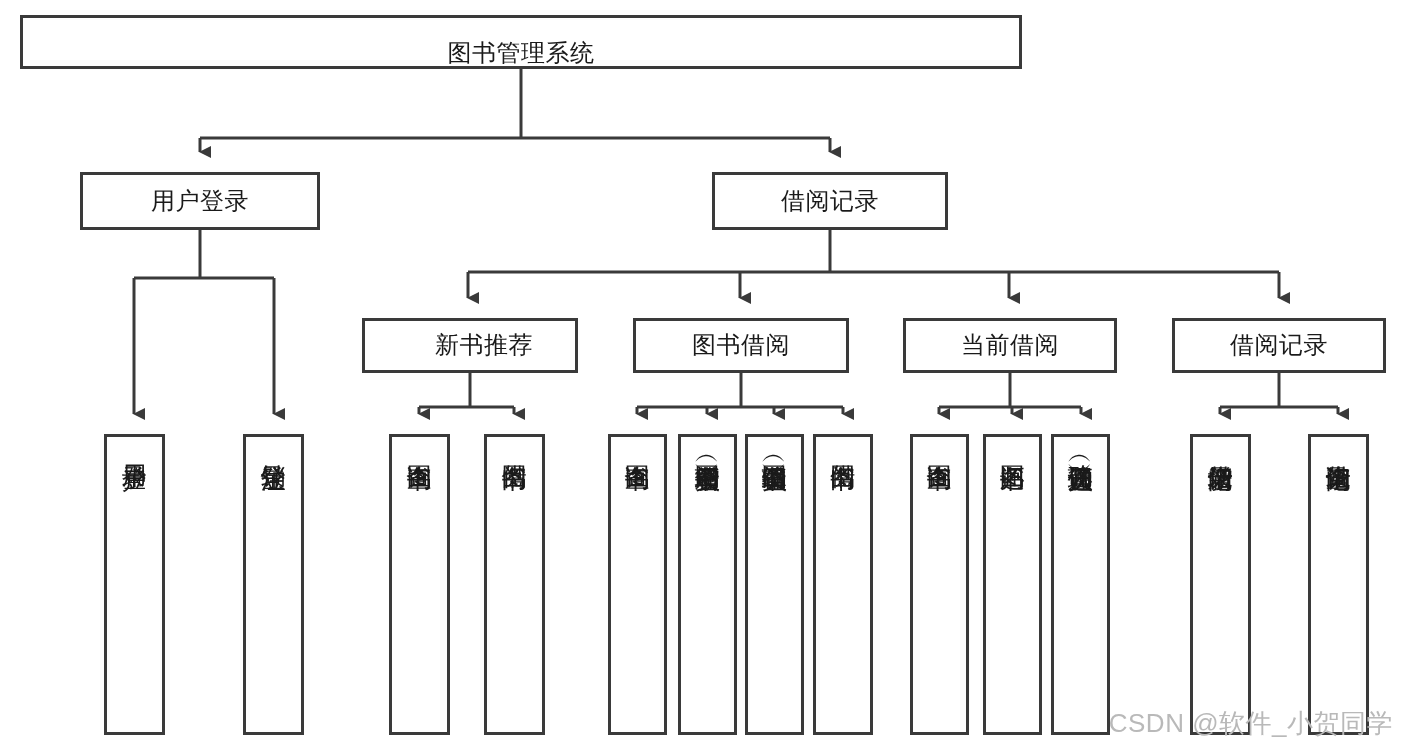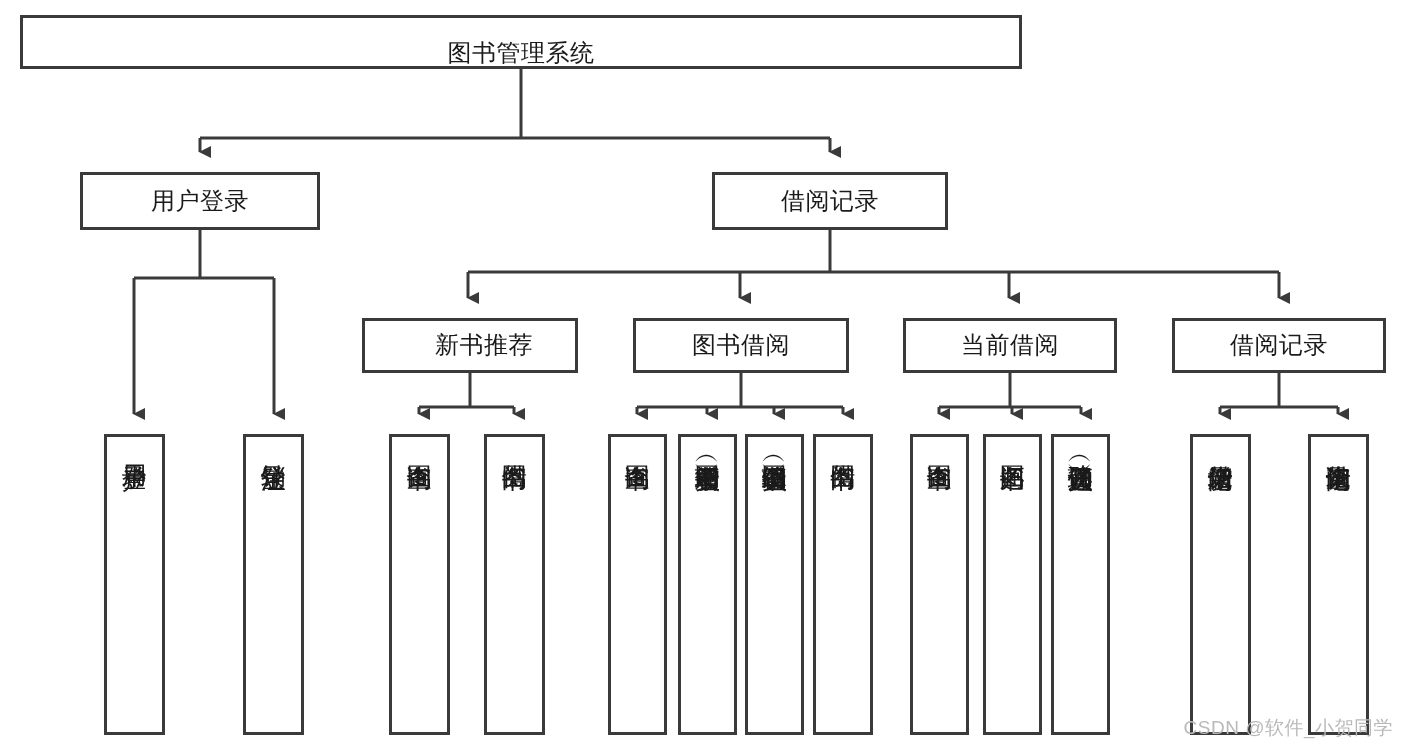--- a/index.html
+++ b/index.html
@@ -54,21 +54,21 @@
     writing-mode: vertical-rl;
     text-orientation: upright;
     font-size: 25px;
     line-height: 1.22;
     white-space: nowrap;
   }
   .watermark {
     position: absolute;
     right: 12px;
     bottom: 6px;
-    font-size: 19px;
+    font-size: 26px;
     color: #b9b9b9;
     letter-spacing: 0.5px;
     white-space: nowrap;
   }
 </style>
 </head>
 <body>
 
 <div id="canvas">
 

